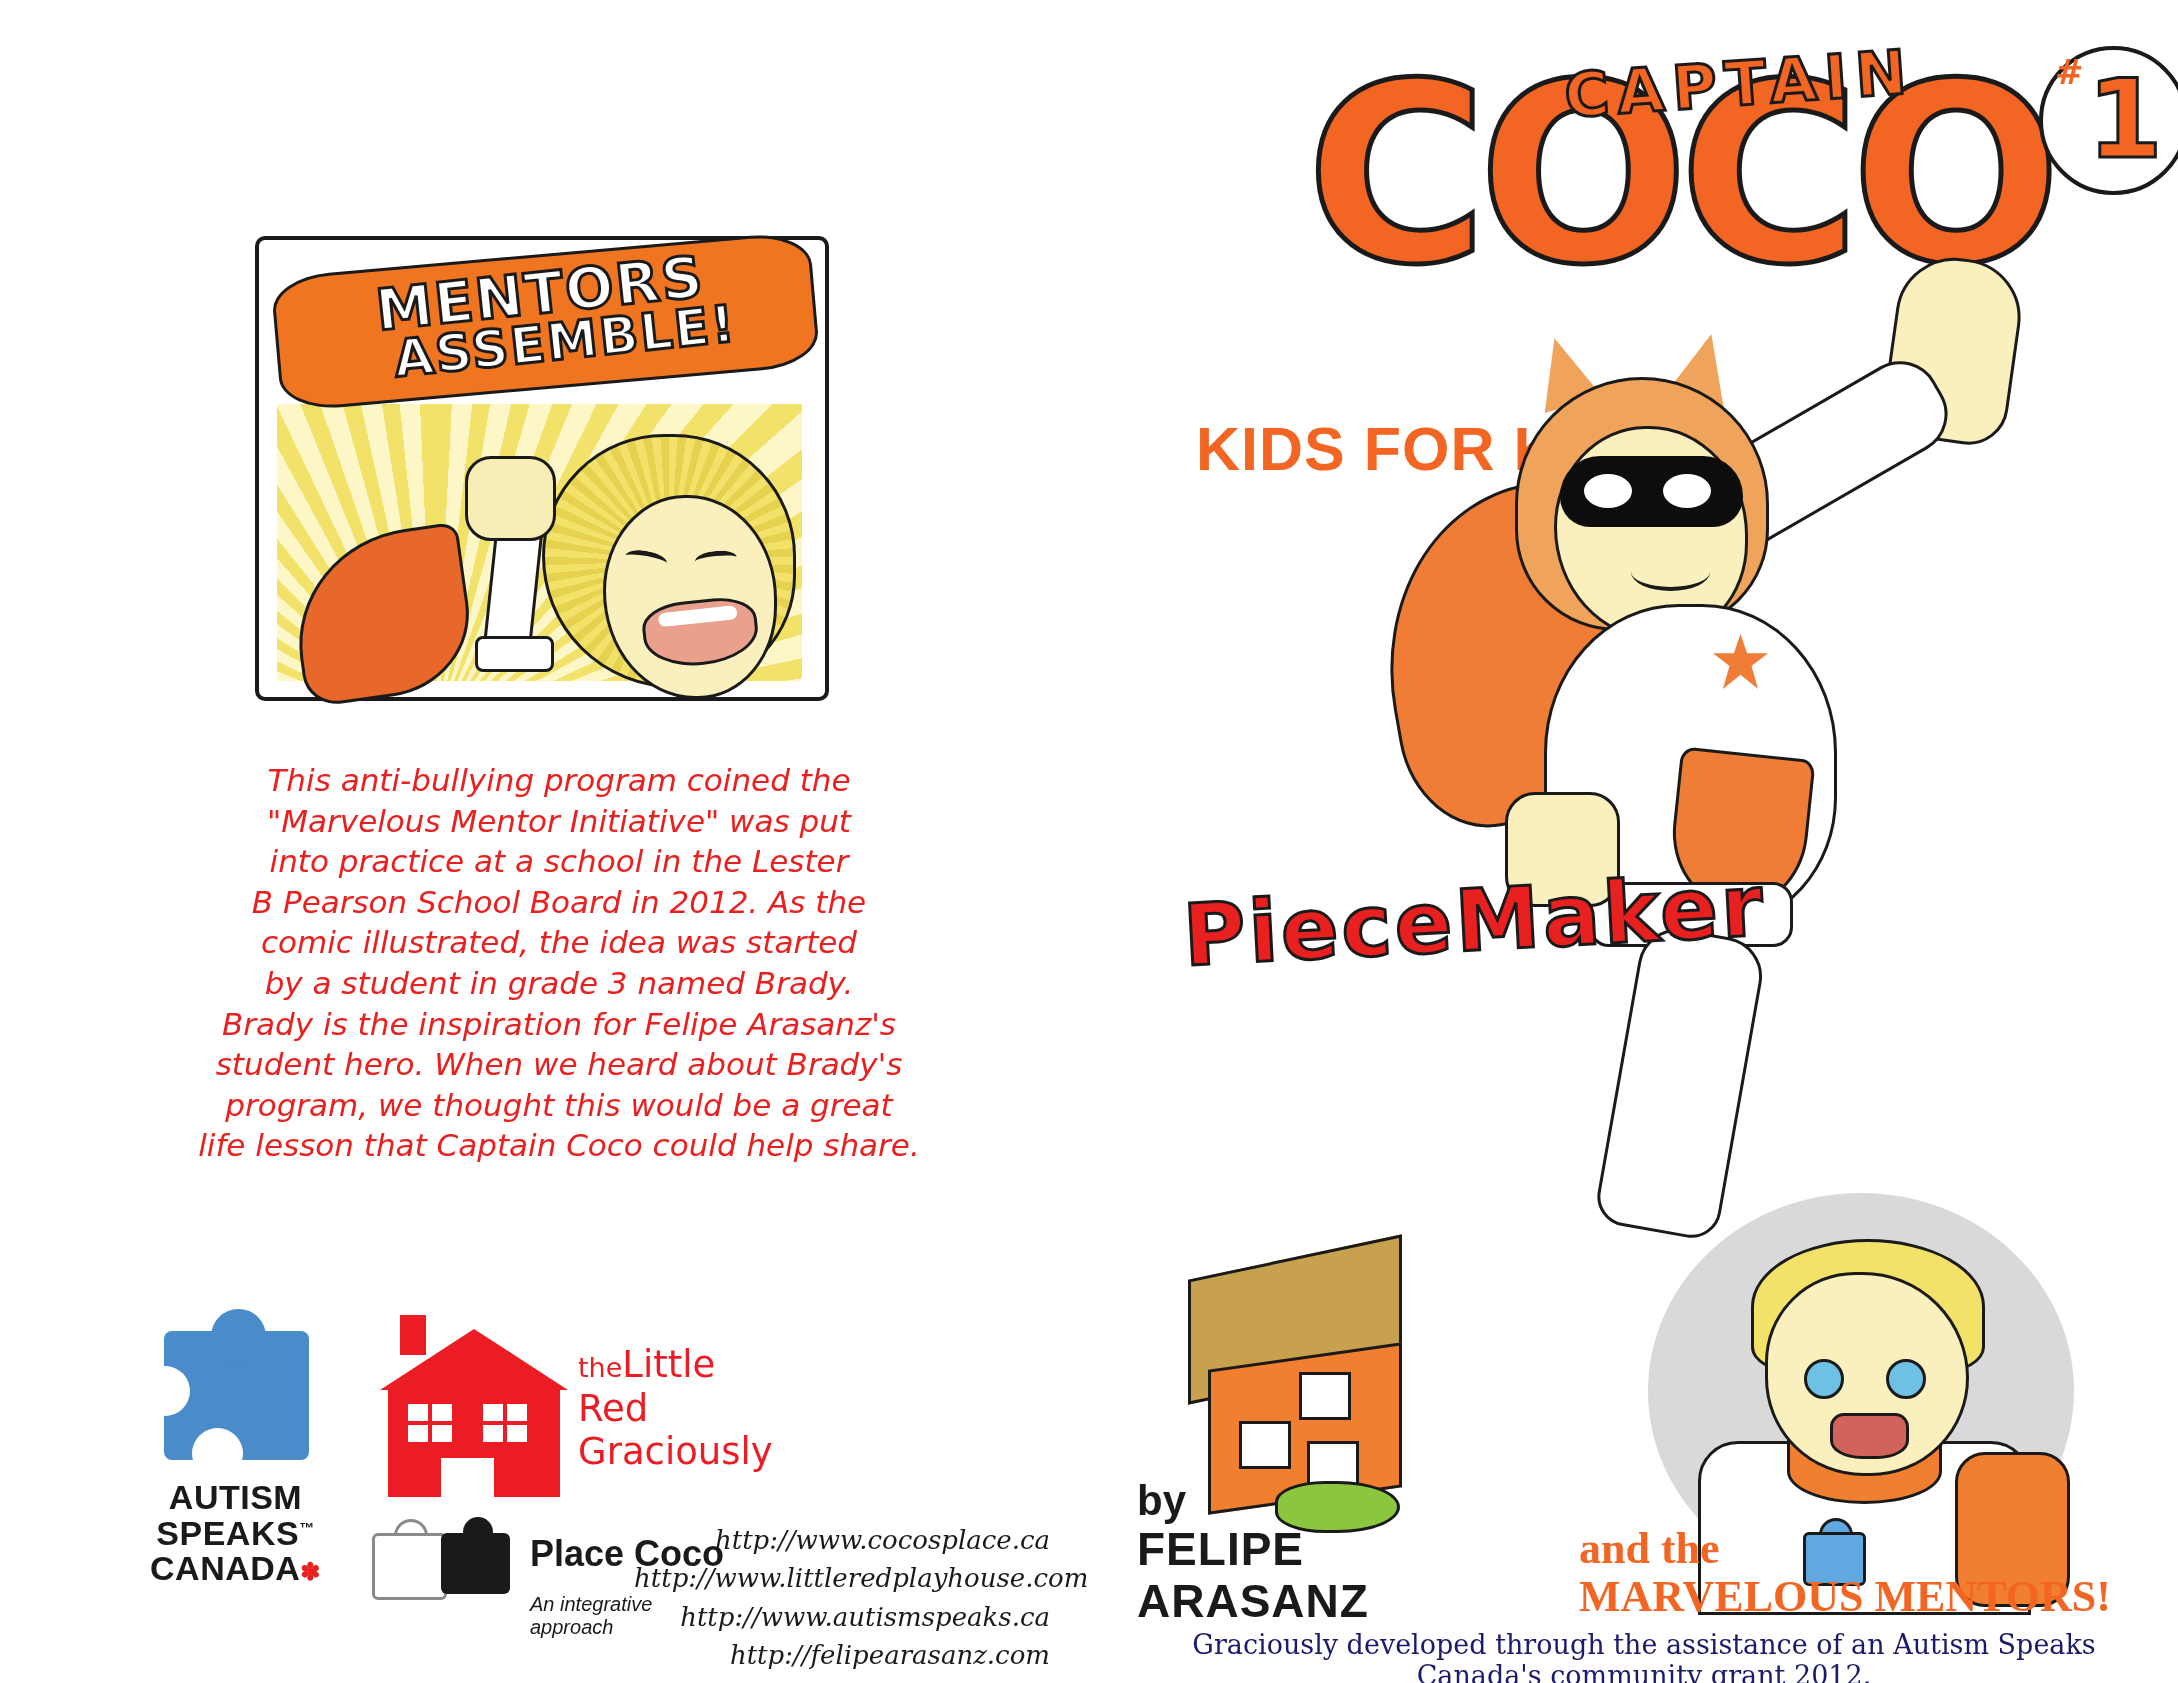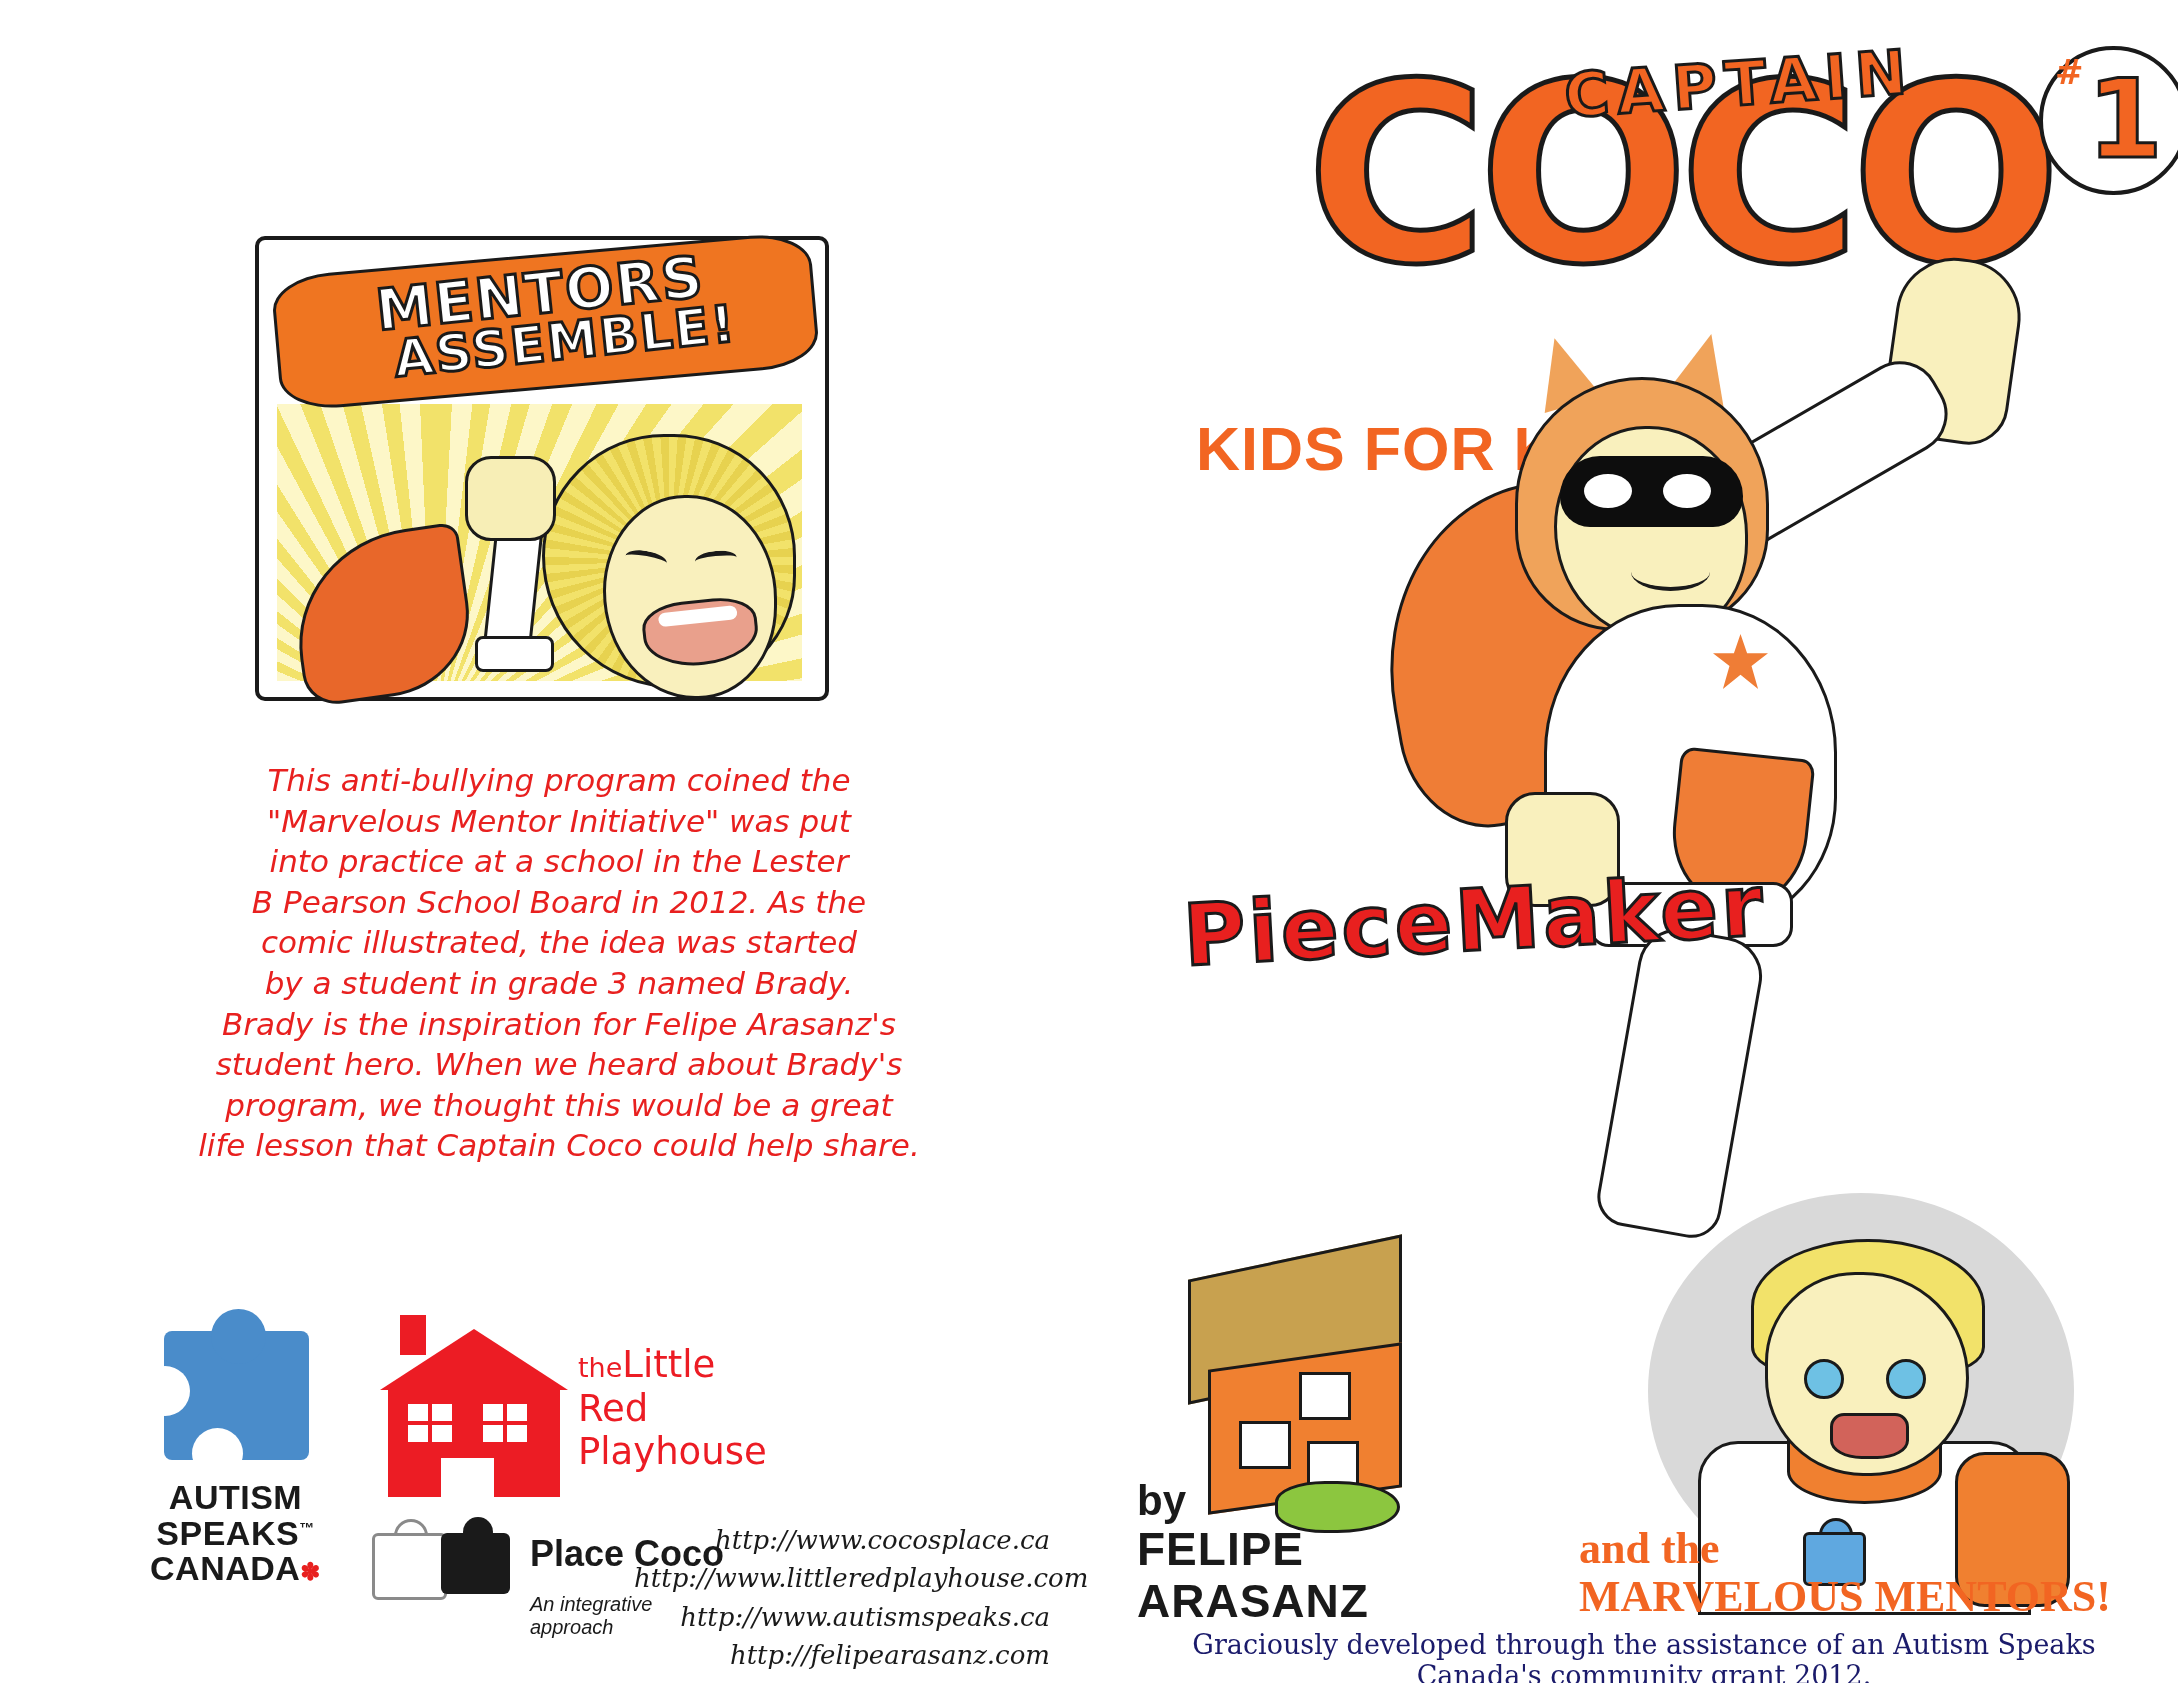--- a/index.html
+++ b/index.html
@@ -806,21 +806,21 @@
         <div class="chimney"></div>
         <div class="roof"></div>
         <div class="walls"></div>
         <div class="win win1"></div>
         <div class="win win2"></div>
         <div class="door"></div>
       </div>
       <div class="lrp-text">
         <span class="lrp-the">the</span><span>Little</span><br>
         <span>Red</span><br>
-        <span>Playhouse</span>
+        <span>Graciously</span>
       </div>
     </div>
 
     <div id="place-coco-logo">
       <div class="pc-puzzle-outline">
         <div class="o-knob"></div>
         <div class="o-body"></div>
       </div>
       <div class="pc-puzzle-solid">
         <div class="s-knob"></div>

